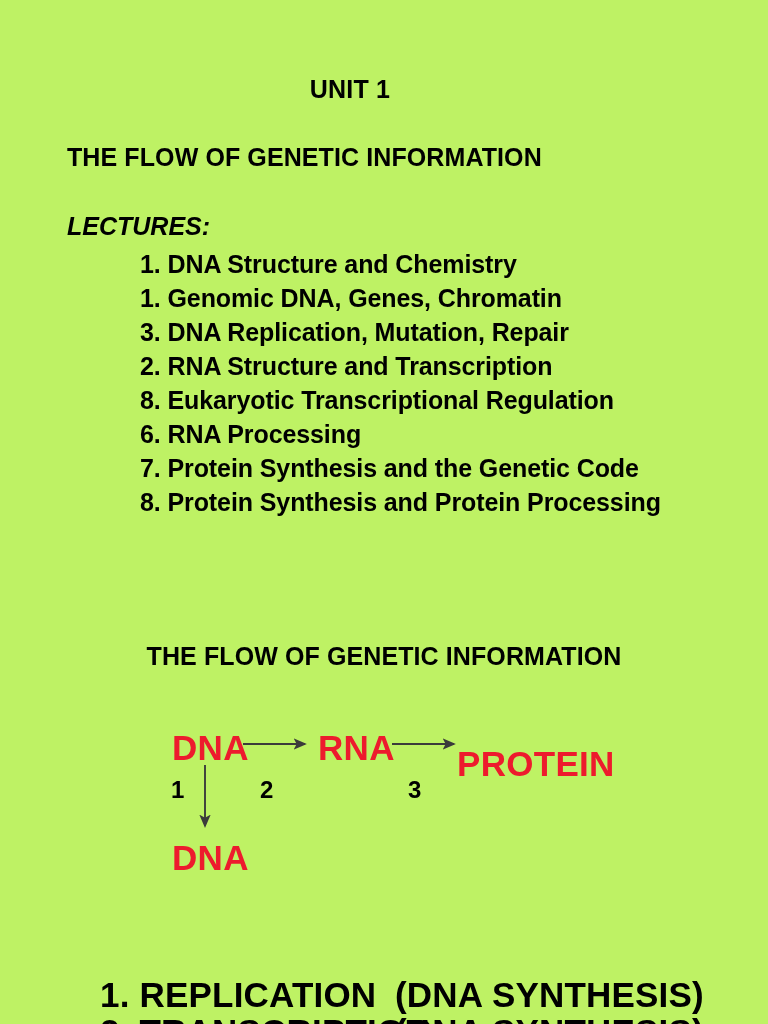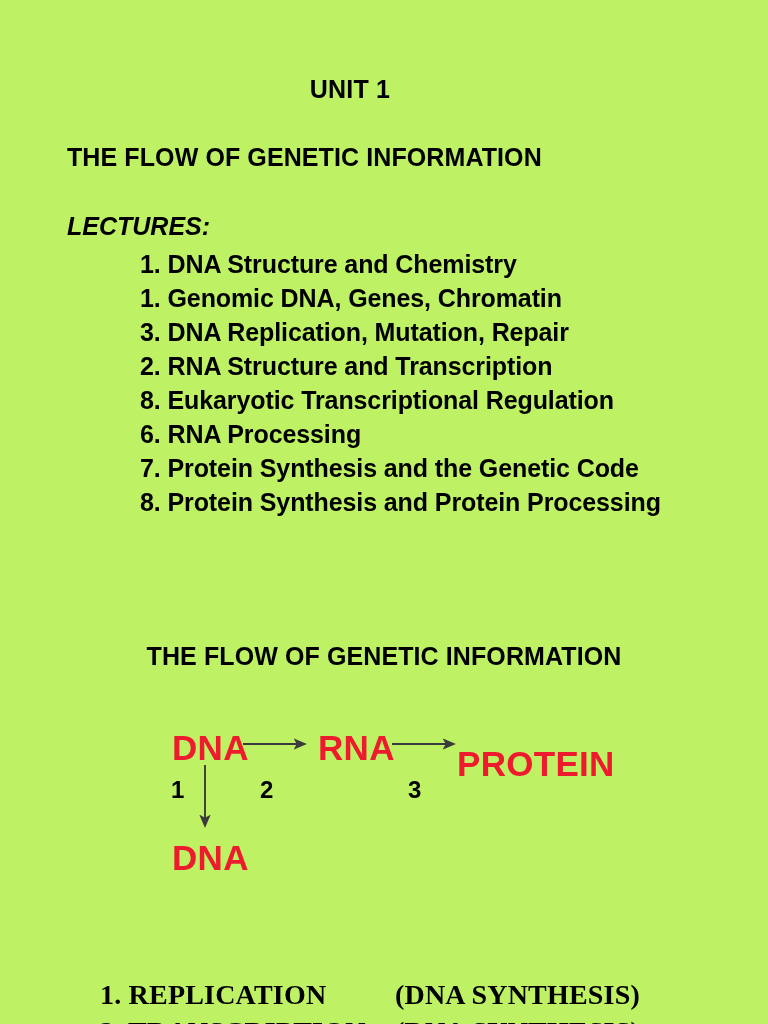--- a/index.html
+++ b/index.html
@@ -138,27 +138,26 @@
   .definitions {
     position: absolute;
     left: 100px;
     top: 976px;
     margin: 0;
     padding: 0;
     list-style: none;
     width: 668px;
   }
   .definitions li {
-    font-size: 28px;
+    font-size: 35px;
     font-weight: bold;
     line-height: 37px;
     height: 37px;
     white-space: nowrap;
     letter-spacing: 0.2px;
-    font-family: Liberation Serif, serif;
   }
   .def-name {
     display: inline-block;
     width: 295px;
   }
   .def-paren {
     display: inline-block;
   }
 </style>
 </head>

